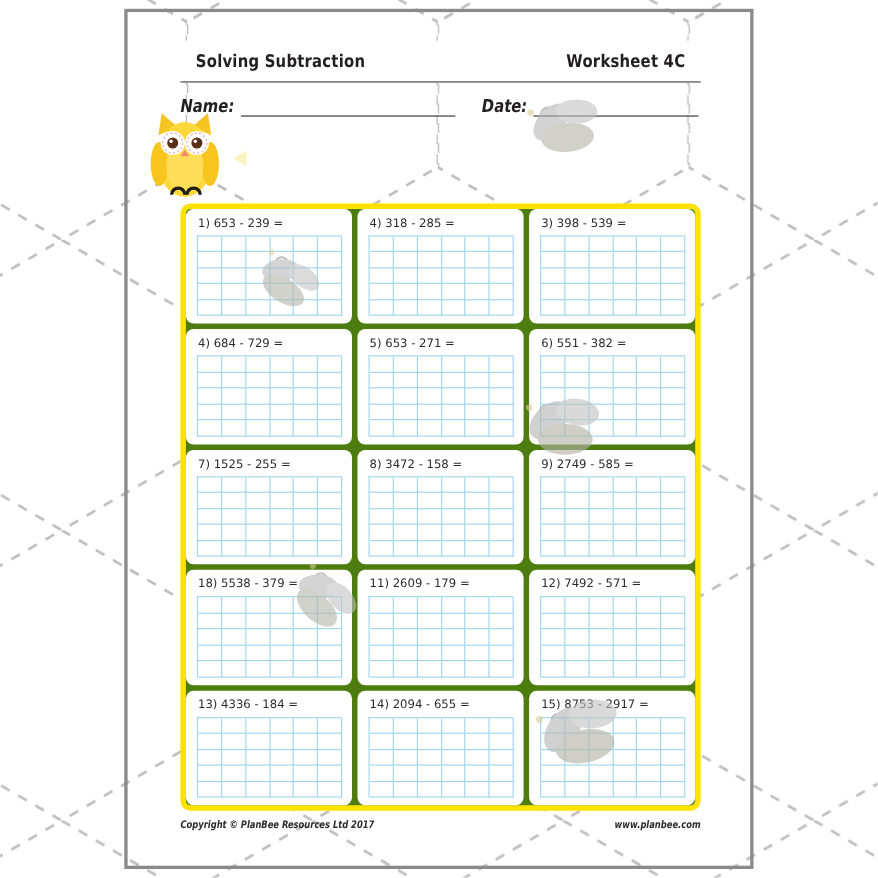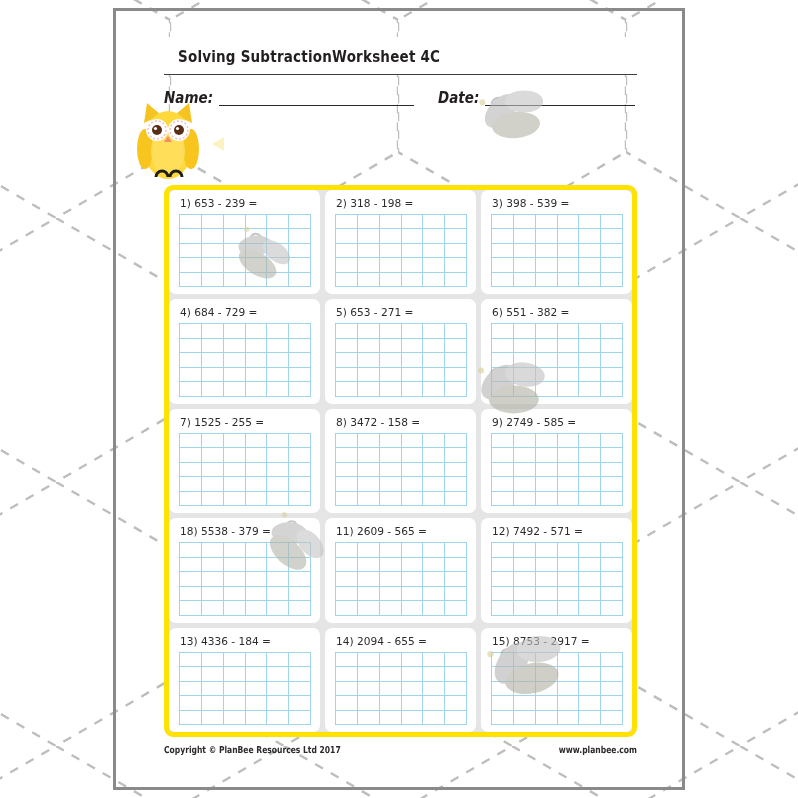--- a/index.html
+++ b/index.html
@@ -52,21 +52,21 @@
   }
 
   
   .title-bar {
     position: relative;
     height: 38px;
     background: #ffffff;
     border-bottom: 1.5px solid #3d3d3d;
     display: flex;
     align-items: center;
-    justify-content: flex-start;
+    justify-content: space-between;
     padding: 0 14px 0 14px;
     box-sizing: border-box;
   }
   .title-left, .title-right {
     font-family: "DejaVu Sans", sans-serif;
     font-weight: bold;
     font-size: 13.5px;
     color: #231f20;
     letter-spacing: 0.2px;
     white-space: nowrap;
@@ -150,21 +150,21 @@
   #problems {
     position: absolute;
     left: 0;
     top: 148px;
     width: 473px;
     height: 552px;
     display: grid;
     grid-template-columns: repeat(3, 1fr);
     grid-template-rows: repeat(5, 1fr);
     gap: 5px;
-    background: #e5e5e5;
+    background: #4d7c0f;
     border: 5px solid #ffe200;
     border-radius: 9px;
     box-sizing: border-box;
   }
   .pbox {
     background: #ffffff;
     border-radius: 7px;
     position: relative;
     padding: 6px 7px 7px 9px;
     box-sizing: border-box;
@@ -199,20 +199,21 @@
 
   
   #footer {
     position: absolute;
     left: 0;
     top: 708px;
     width: 473px;
     display: flex;
     align-items: center;
     justify-content: space-between;
+    font-style: italic;
   }
   .foot-text {
     font-family: "DejaVu Sans", sans-serif;
     font-weight: bold;
     font-size: 7.6px;
     color: #2b2b2b;
     transform: scaleY(1.25);
     transform-origin: left center;
     white-space: nowrap;
   }
@@ -326,21 +327,21 @@
               <div class="pcell"></div>
               <div class="pcell"></div>
               <div class="pcell"></div>
               <div class="pcell"></div>
               <div class="pcell"></div>
               <div class="pcell"></div>
               <div class="pcell"></div>
             </div>
           </div>
           <div class="pbox">
-            <div class="plabel">2) 318 - 198 =</div>
+            <div class="plabel">4) 318 - 285 =</div>
             <div class="pgrid">
               <div class="pcell"></div>
               <div class="pcell"></div>
               <div class="pcell"></div>
               <div class="pcell"></div>
               <div class="pcell"></div>
               <div class="pcell"></div>
               <div class="pcell"></div>
               <div class="pcell"></div>
               <div class="pcell"></div>
@@ -641,21 +642,21 @@
               <div class="pcell"></div>
               <div class="pcell"></div>
               <div class="pcell"></div>
               <div class="pcell"></div>
               <div class="pcell"></div>
               <div class="pcell"></div>
               <div class="pcell"></div>
             </div>
           </div>
           <div class="pbox">
-            <div class="plabel">11) 2609 - 565 =</div>
+            <div class="plabel">11) 2609 - 179 =</div>
             <div class="pgrid">
               <div class="pcell"></div>
               <div class="pcell"></div>
               <div class="pcell"></div>
               <div class="pcell"></div>
               <div class="pcell"></div>
               <div class="pcell"></div>
               <div class="pcell"></div>
               <div class="pcell"></div>
               <div class="pcell"></div>

